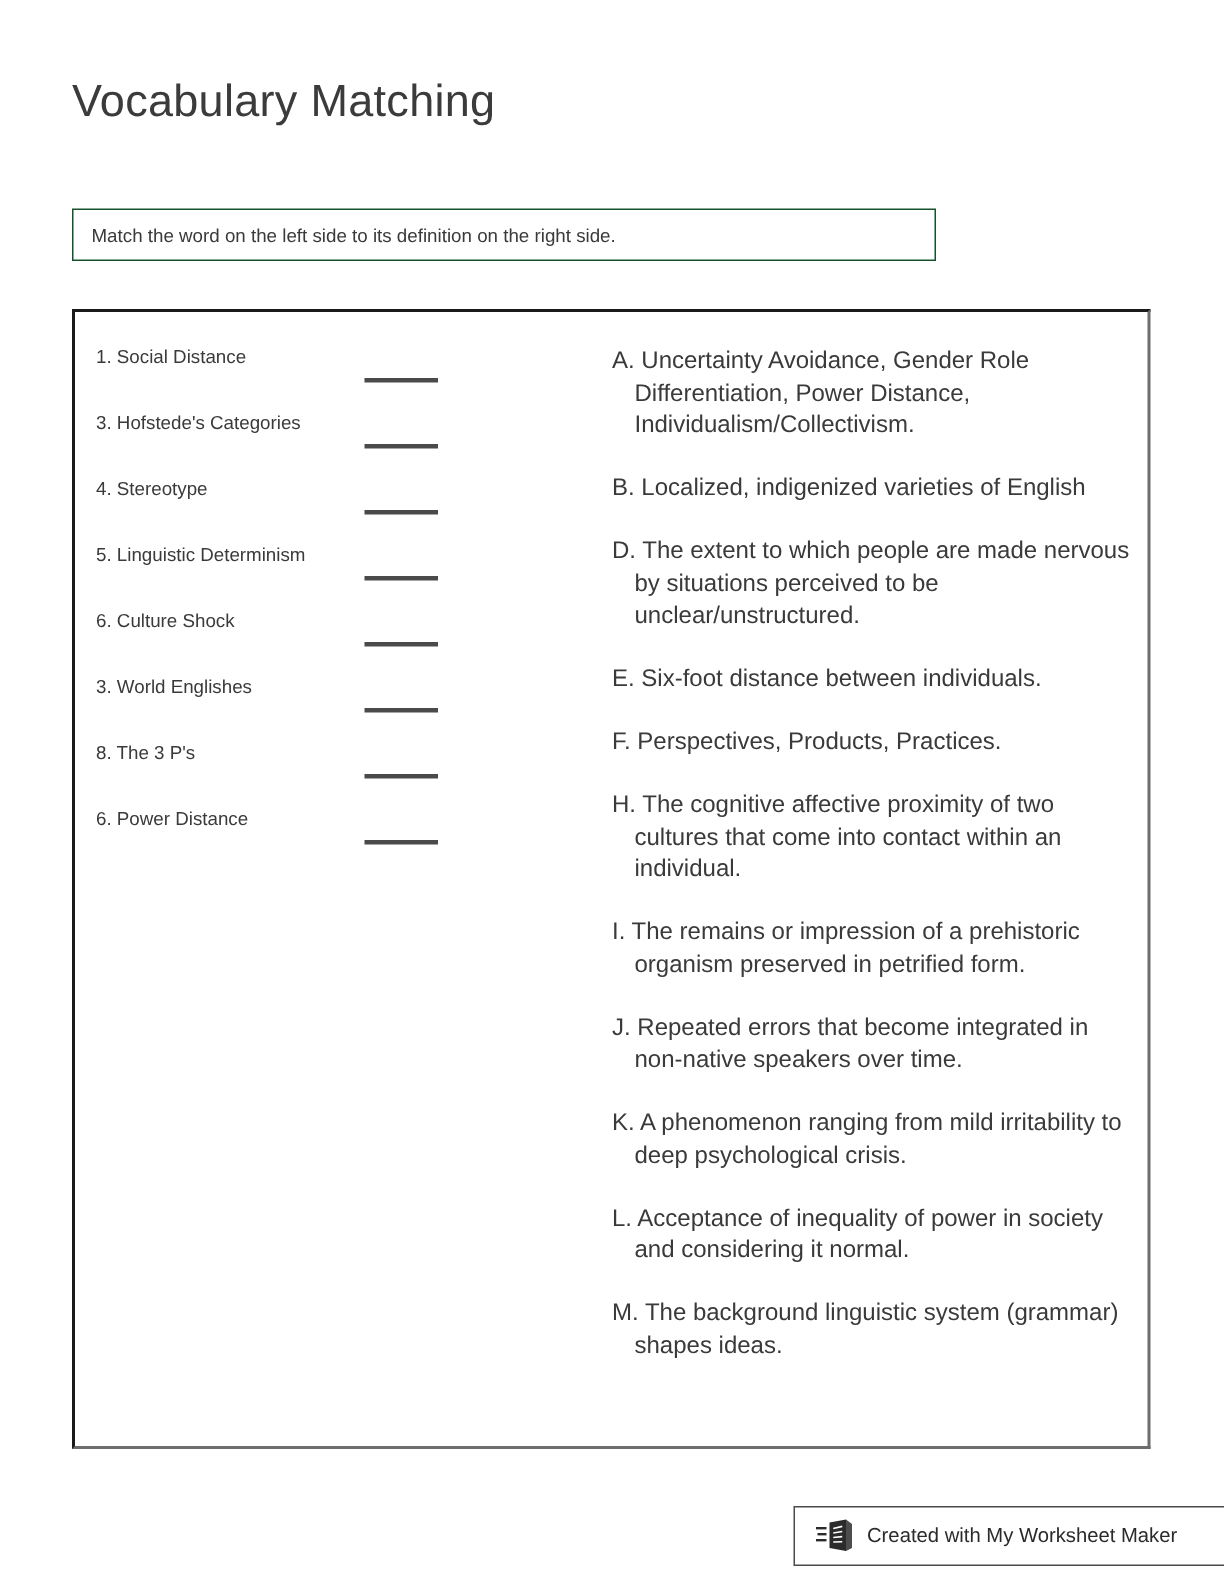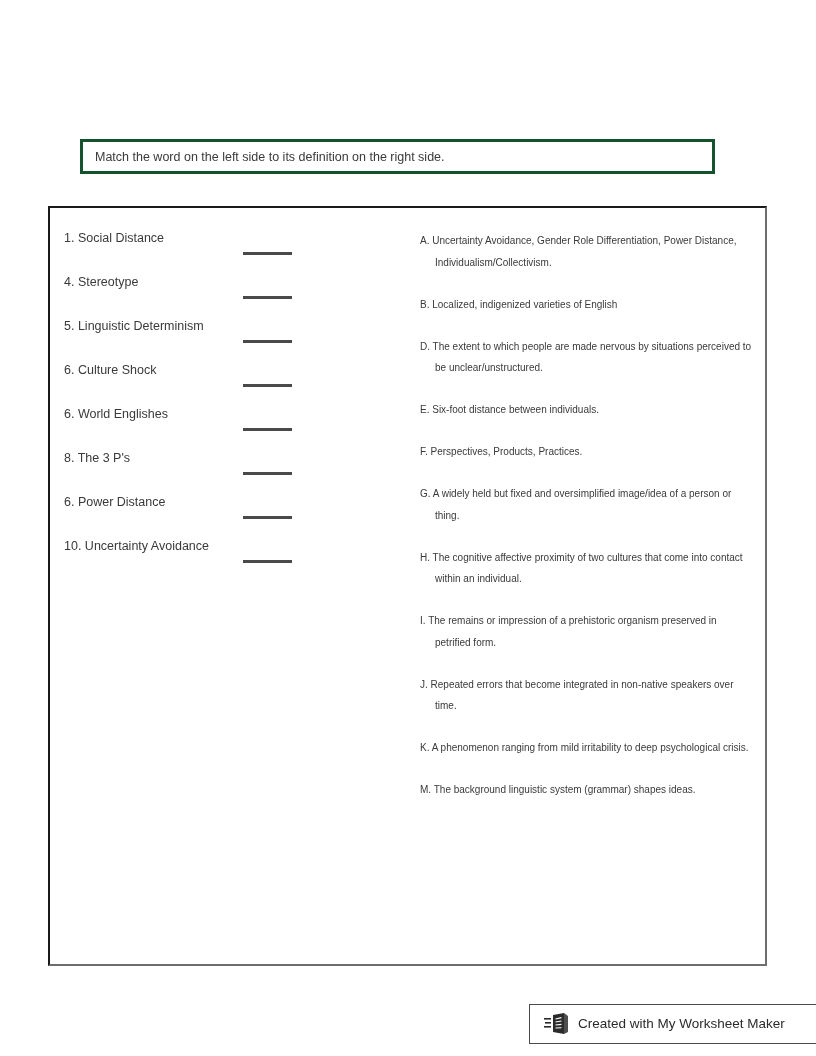--- a/index.html
+++ b/index.html
@@ -35,28 +35,27 @@
     color: #3b3b3b;
     letter-spacing: 0.2px;
     white-space: nowrap;
   }
 
   
   .instruction-box {
     position: absolute;
     left: 48px;
     top: 139px;
-    width: 635px;
+    width: 576px;
     height: 35px;
     box-sizing: border-box;
-    border: 3px solid #14532d;
+    border: 1px solid #14532d;
     background: #ffffff;
     display: flex;
     align-items: center;
-    margin-left: 32px;
   }
   .instruction-text {
     padding-left: 12px;
     font-size: 12.5px;
     line-height: 16px;
     color: #3a3a3a;
   }
 
   
   .content-box {
@@ -102,27 +101,26 @@
   }
 
   
   .defs-col {
     position: absolute;
     left: 358px;
     top: 22px;
     width: 345px;
   }
   .def-item {
-    font-size: 10px;
+    font-size: 16px;
     line-height: 21.5px;
     color: #3a3a3a;
     margin-bottom: 20.5px;
     padding-left: 15px;
     text-indent: -15px;
-    margin-left: 12px;
   }
   .def-item:last-child { margin-bottom: 0; }
 
   
   .footer-badge {
     position: absolute;
     left: 529px;
     top: 1004px;
     width: 323px;
     height: 40px;
@@ -145,73 +143,74 @@
     line-height: 18px;
     color: #2b2b2b;
     white-space: nowrap;
   }
 </style>
 </head>
 <body>
 
 <div class="page">
 
+  <div class="title">Vocabulary Matching</div>
 
   <div class="instruction-box">
     <div class="instruction-text">Match the word on the left side to its definition on the right side.</div>
   </div>
 
   <div class="content-box">
 
     <div class="terms-col" id="terms-column">
         <div class="term-row">
           <div class="term-label">1. Social Distance</div>
           <div class="term-blank"></div>
         </div>
         <div class="term-row">
+          <div class="term-label">3. Hofstede's Categories</div>
+          <div class="term-blank"></div>
+        </div>
+        <div class="term-row">
           <div class="term-label">4. Stereotype</div>
           <div class="term-blank"></div>
         </div>
         <div class="term-row">
           <div class="term-label">5. Linguistic Determinism</div>
           <div class="term-blank"></div>
         </div>
         <div class="term-row">
           <div class="term-label">6. Culture Shock</div>
           <div class="term-blank"></div>
         </div>
         <div class="term-row">
-          <div class="term-label">6. World Englishes</div>
+          <div class="term-label">3. World Englishes</div>
           <div class="term-blank"></div>
         </div>
         <div class="term-row">
           <div class="term-label">8. The 3 P's</div>
           <div class="term-blank"></div>
         </div>
         <div class="term-row">
           <div class="term-label">6. Power Distance</div>
-          <div class="term-blank"></div>
-        </div>
-        <div class="term-row">
-          <div class="term-label">10. Uncertainty Avoidance</div>
           <div class="term-blank"></div>
         </div>
       </div>
 
     <div class="defs-col" id="definitions-column">
         <div class="def-item">A. Uncertainty Avoidance, Gender Role Differentiation, Power Distance, Individualism/Collectivism.</div>
         <div class="def-item">B. Localized, indigenized varieties of English</div>
         <div class="def-item">D. The extent to which people are made nervous by situations perceived to be unclear/unstructured.</div>
         <div class="def-item">E. Six-foot distance between individuals.</div>
         <div class="def-item">F. Perspectives, Products, Practices.</div>
-        <div class="def-item">G. A widely held but fixed and oversimplified image/idea of a person or thing.</div>
         <div class="def-item">H. The cognitive affective proximity of two cultures that come into contact within an individual.</div>
         <div class="def-item">I. The remains or impression of a prehistoric organism preserved in petrified form.</div>
         <div class="def-item">J. Repeated errors that become integrated in non-native speakers over time.</div>
         <div class="def-item">K. A phenomenon ranging from mild irritability to deep psychological crisis.</div>
+        <div class="def-item">L. Acceptance of inequality of power in society and considering it normal.</div>
         <div class="def-item">M. The background linguistic system (grammar) shapes ideas.</div>
       </div>
 
   </div>
 
   <div class="footer-badge">
     <svg class="badge-icon" viewBox="0 0 26 24">
       <g fill="#2b2b2b">
         <rect x="0" y="6" width="7" height="1.6"></rect>
         <rect x="1" y="10" width="6" height="1.6"></rect>

